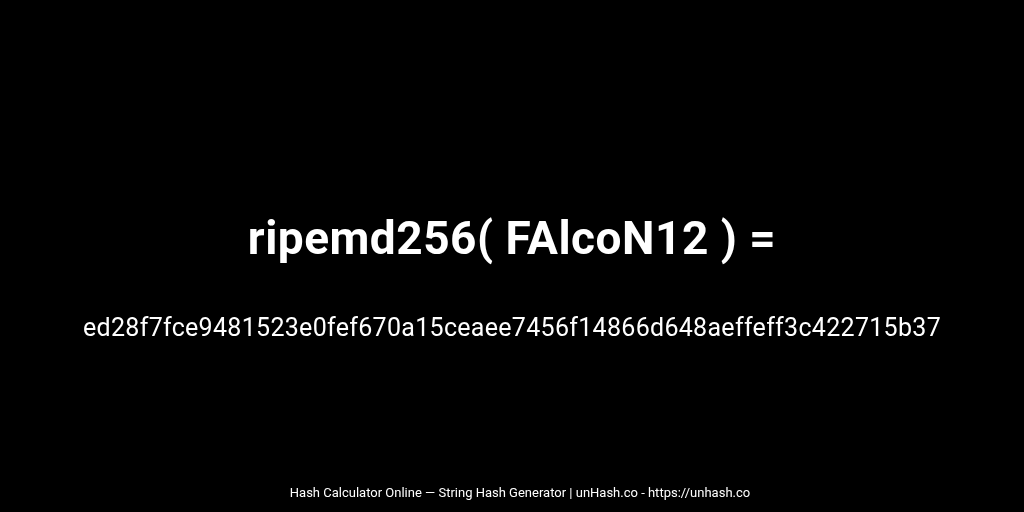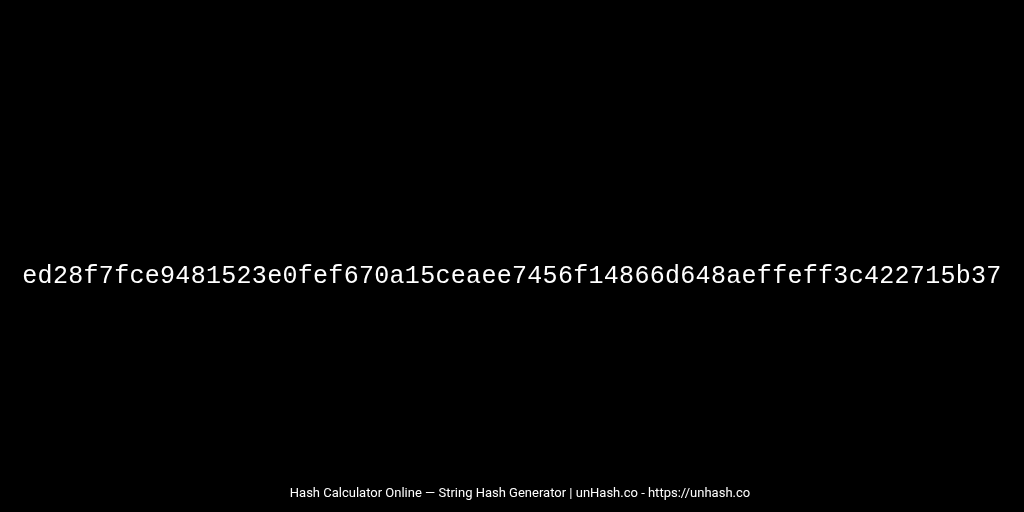--- a/index.html
+++ b/index.html
@@ -34,33 +34,33 @@
       font-weight: 700;
       text-align: center;
       letter-spacing: 0.5px;
     }
     .hash-output {
       color: #ffffff;
       font-size: 25px;
       font-weight: 400;
       text-align: center;
       letter-spacing: 0.3px;
-      font-family: Liberation Mono, monospace;
     }
     .footer {
       position: absolute;
       bottom: 12px;
       left: 16px;
       right: 0;
       text-align: center;
       color: #ffffff;
       font-size: 13px;
       font-weight: 400;
     }
   </style>
 </head>
 <body>
 
 <div class="main-content">
+  <h1 class="heading">ripemd256( FAlcoN12 ) =</h1>
   <div class="hash-output">ed28f7fce9481523e0fef670a15ceaee7456f14866d648aeffeff3c422715b37</div>
 </div>
 
 <div class="footer">Hash Calculator Online — String Hash Generator | unHash.co - https://unhash.co</div>
 
 </body></html>

